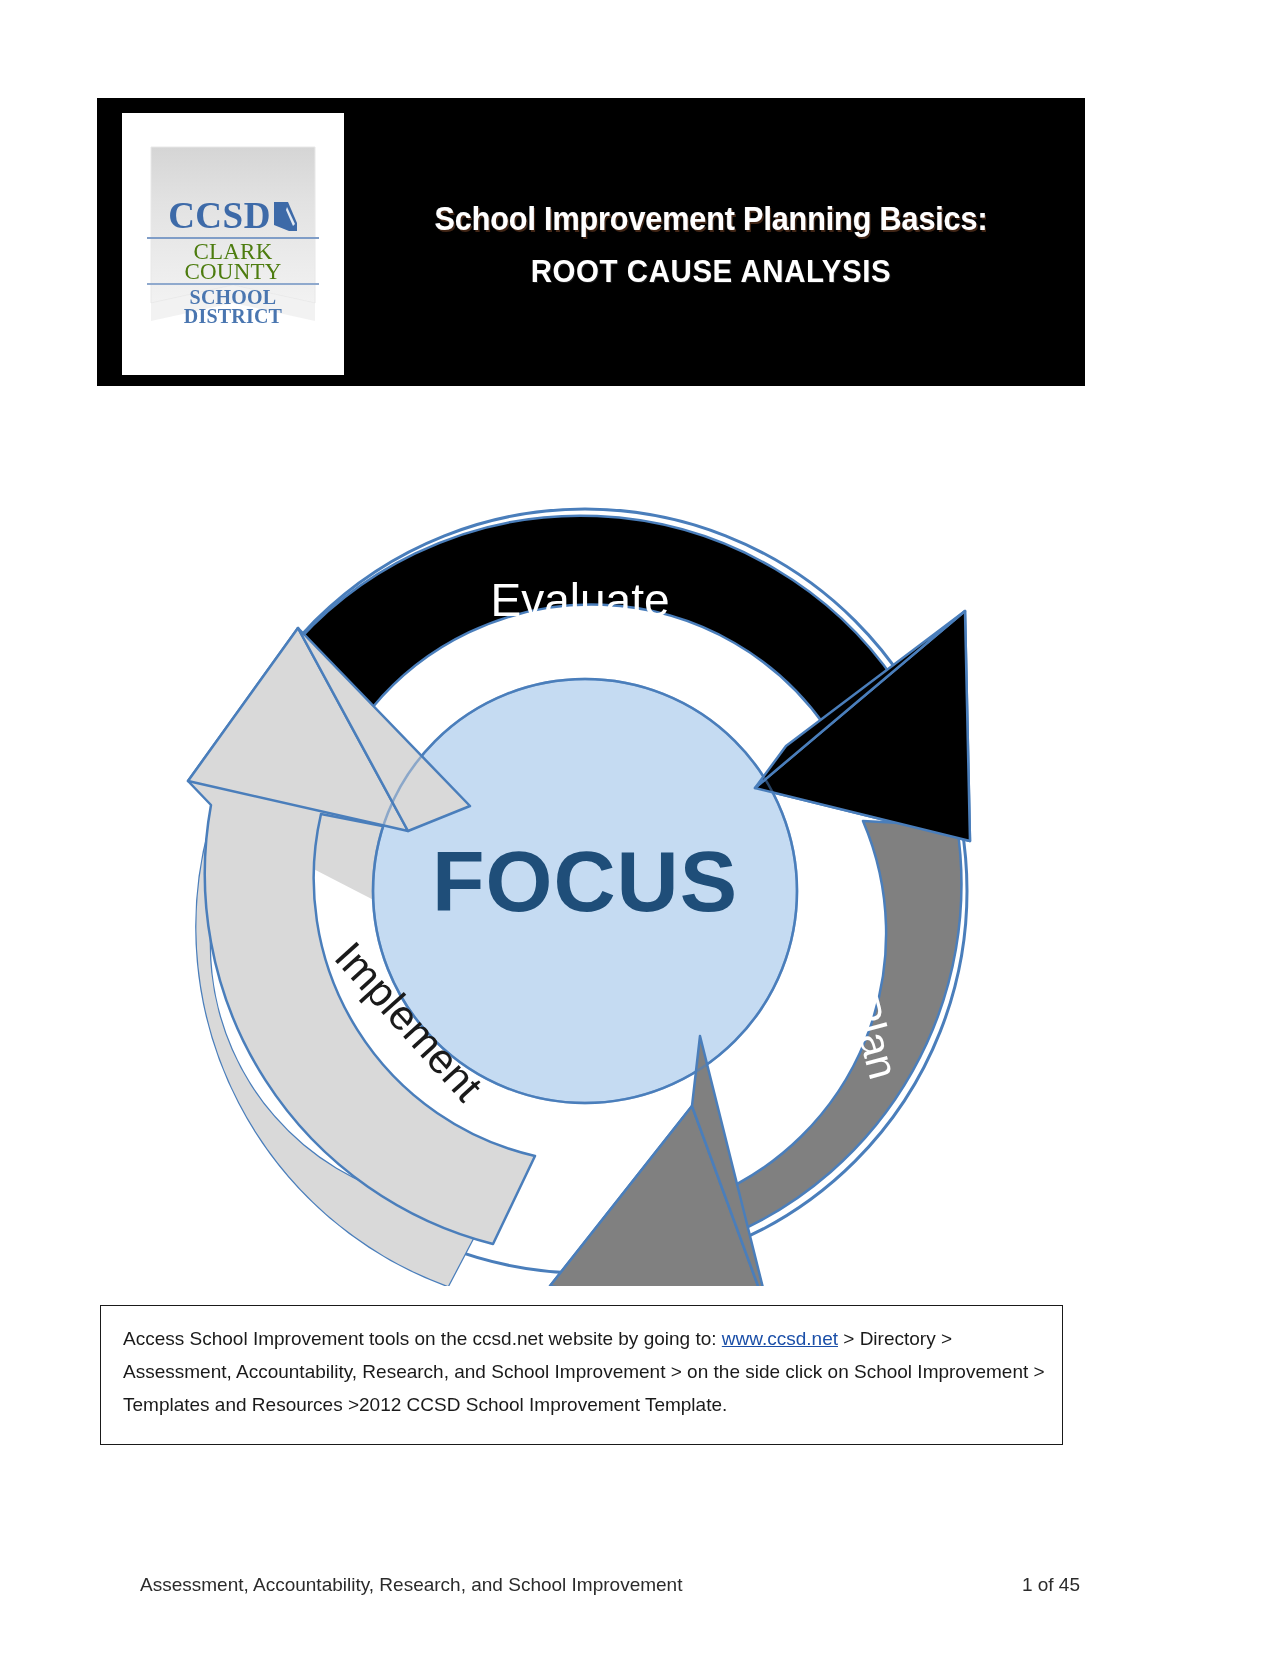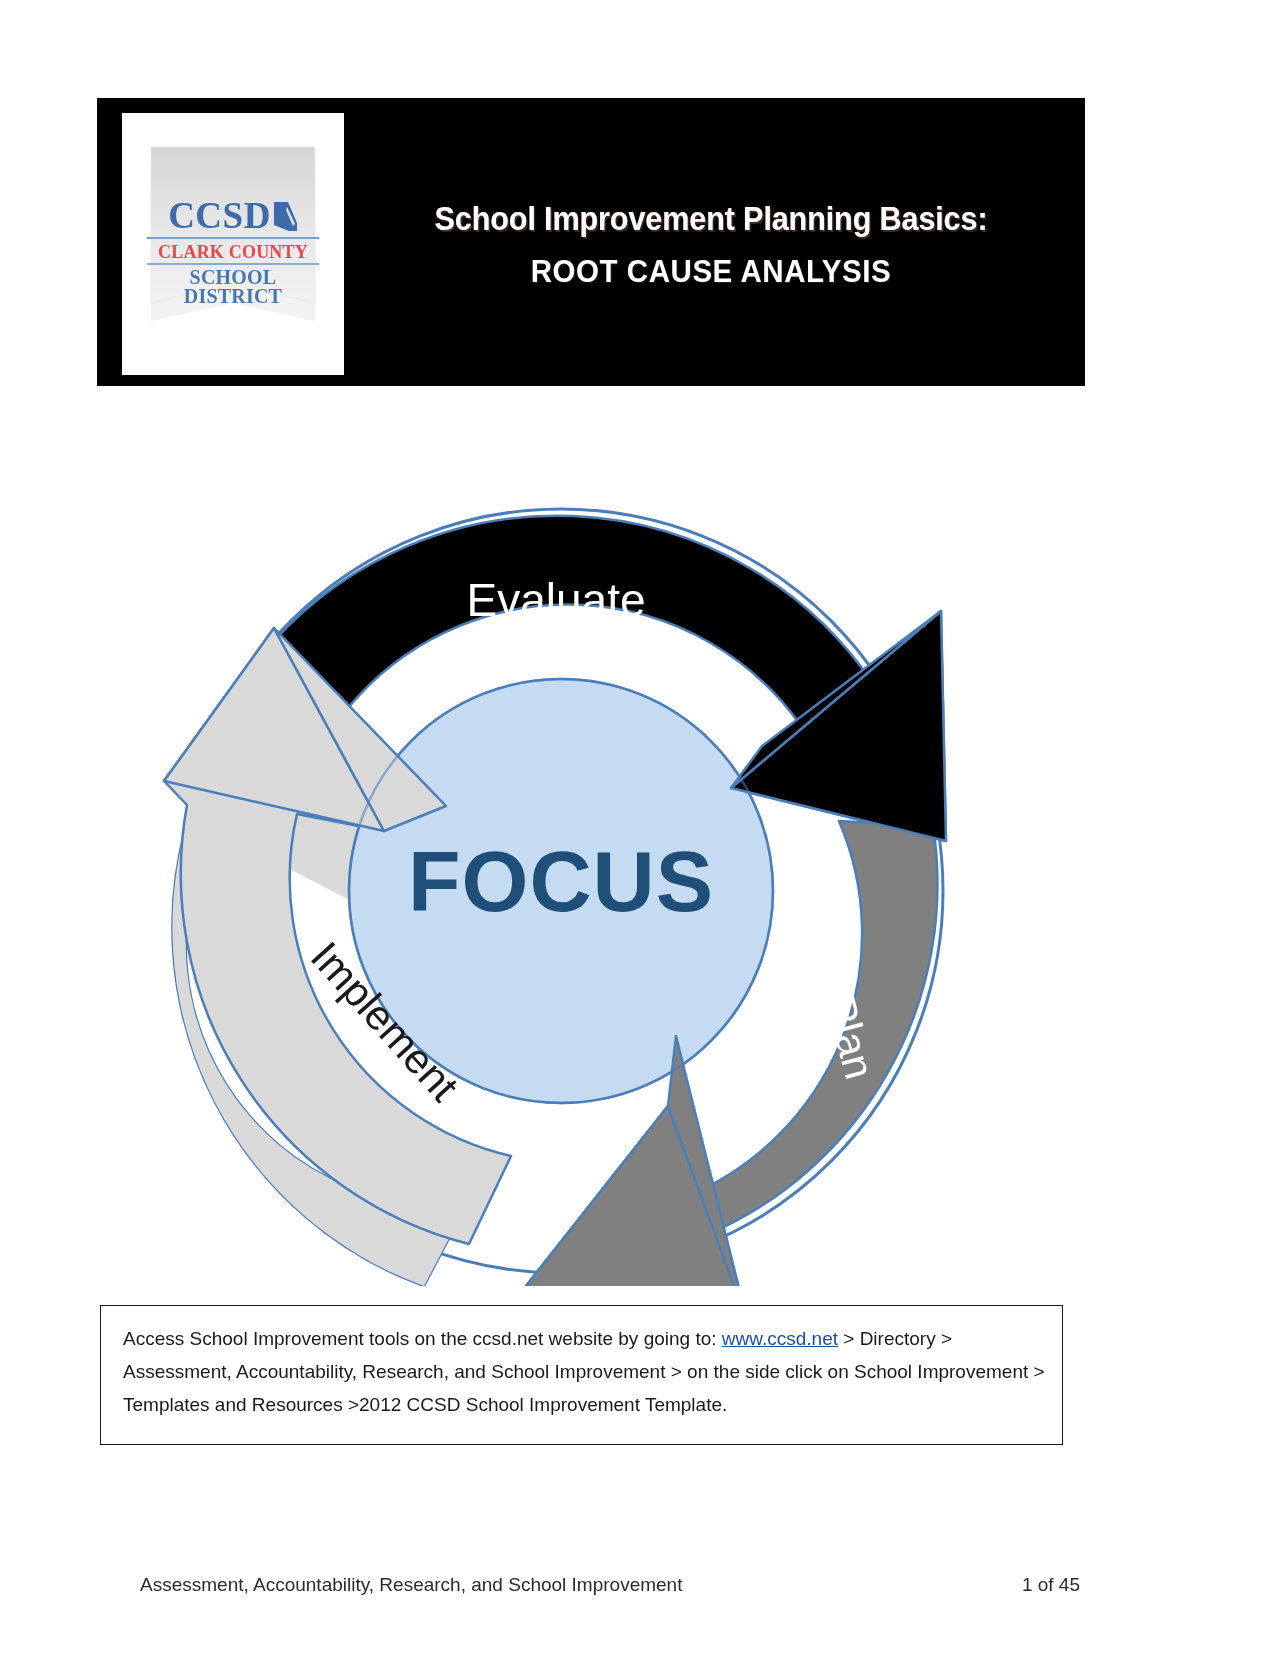--- a/index.html
+++ b/index.html
@@ -76,25 +76,25 @@
     height: 31px;
     margin-top: 4px;
   }
   .logo-rule {
     height: 2px;
     background: #7f9dc7;
     margin: 2px 2px 3px 2px;
   }
   .logo-sub1 {
     font-family: "Liberation Serif", serif;
-    font-weight: bold;
-    font-size: 18px;
+    font-weight: normal;
+    font-size: 23px;
     line-height: 20px;
     letter-spacing: 0.2px;
-    color: #ef4444;
+    color: #4d7c0f;
   }
   .logo-rule2 {
     height: 1.5px;
     background: #8fa9cd;
     margin: 1px 2px 3px 2px;
   }
   .logo-sub2 {
     font-family: "Liberation Serif", serif;
     font-weight: bold;
     font-size: 20px;
@@ -136,21 +136,21 @@
     font-weight: bold;
     font-size: 31px;
     letter-spacing: 0.6px;
     transform: scaleX(0.95);
     text-shadow: 1px 1px 0px rgba(70,70,70,0.45);
   }
 
   
   .cycle-diagram {
     position: absolute;
-    left: 156px;
+    left: 180px;
     top: 496px;
     width: 810px;
     height: 790px;
   }
   .cycle-diagram svg { display: block; }
 
   
   .callout-box {
     position: absolute;
     left: 100px;

